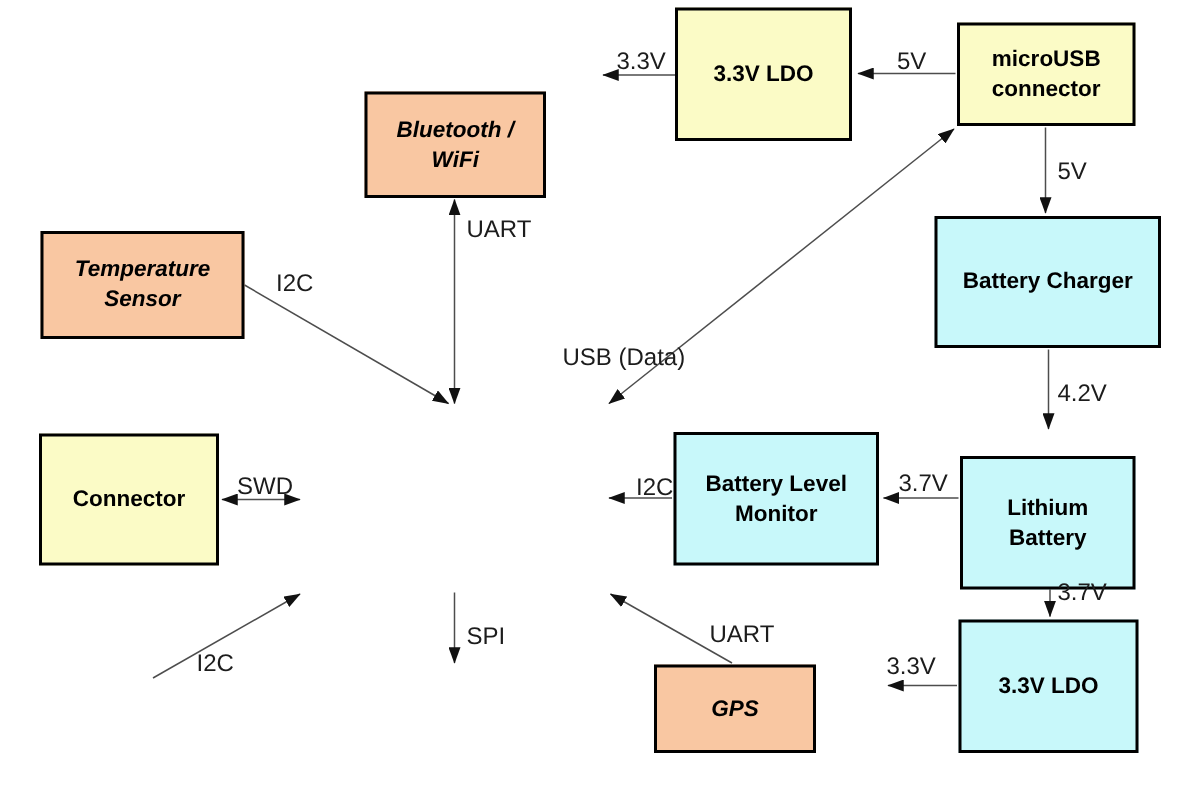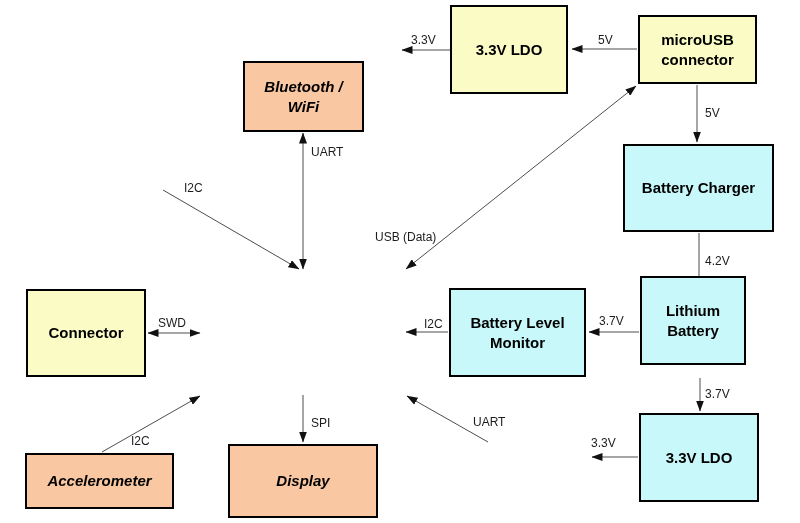--- a/index.html
+++ b/index.html
@@ -43,21 +43,21 @@
     font-size: 15px;
     line-height: 1.32;
     color: var(--node-text);
   }
   .node.peach  { background: var(--peripheral-fill); font-style: italic; }
   .node.yellow { background: var(--logic-fill); }
   .node.cyan   { background: var(--power-fill); }
   .edge-label {
     position: absolute;
     z-index: 2;
-    font-size: 12px;
+    font-size: 16px;
     line-height: 1;
     color: var(--label-text);
     white-space: nowrap;
   }
 </style>
 </head>
 <body>
 
 <div class="canvas">
 
@@ -77,20 +77,24 @@
     <line x1="639" y1="332" x2="589" y2="332" marker-end="url(#ah)"></line>
     <line x1="448" y1="332" x2="406" y2="332" marker-end="url(#ah)"></line>
     <line x1="148" y1="333" x2="200" y2="333" marker-start="url(#ah)" marker-end="url(#ah)"></line>
     <line x1="102" y1="452" x2="200" y2="396" marker-end="url(#ah)"></line>
     <line x1="303" y1="395" x2="303" y2="442" marker-end="url(#ah)"></line>
     <line x1="488" y1="442" x2="407" y2="396" marker-end="url(#ah)"></line>
     <line x1="700" y1="378" x2="700" y2="411" marker-end="url(#ah)"></line>
     <line x1="638" y1="457" x2="592" y2="457" marker-end="url(#ah)"></line>
   </svg>
 
+  <div class="node peach" style="left:27px;top:154px;width:136px;height:72px">
+    <span>Temperature</span>
+    <span>Sensor</span>
+  </div>
 
   <div class="node peach" style="left:243px;top:61px;width:121px;height:71px">
     <span>Bluetooth /</span>
     <span>WiFi</span>
   </div>
 
   <div class="node yellow" style="left:450px;top:5px;width:118px;height:89px">
     <span>3.3V LDO</span>
   </div>
 
@@ -106,33 +110,30 @@
   <div class="node yellow" style="left:26px;top:289px;width:120px;height:88px">
     <span>Connector</span>
   </div>
 
 
   <div class="node cyan" style="left:449px;top:288px;width:137px;height:89px">
     <span>Battery Level</span>
     <span>Monitor</span>
   </div>
 
-  <div class="node cyan" style="left:640px;top:276px;width:106px;height:89px">
+  <div class="node cyan" style="left:640px;top:304px;width:117px;height:89px">
     <span>Lithium</span>
     <span>Battery</span>
   </div>
 
-  <div class="node peach" style="left:25px;top:453px;width:149px;height:56px">
-    <span>Accelerometer</span>
+
+
+  <div class="node peach" style="left:436px;top:443px;width:108px;height:59px">
+    <span>GPS</span>
   </div>
-
-  <div class="node peach" style="left:228px;top:444px;width:150px;height:74px">
-    <span>Display</span>
-  </div>
-
 
   <div class="node cyan" style="left:639px;top:413px;width:120px;height:89px">
     <span>3.3V LDO</span>
   </div>
 
   <span class="edge-label" style="left:184px;top:182px">I2C</span>
   <span class="edge-label" style="left:311px;top:146px">UART</span>
   <span class="edge-label" style="left:375px;top:231px">USB (Data)</span>
   <span class="edge-label" style="left:411px;top:34px">3.3V</span>
   <span class="edge-label" style="left:598px;top:34px">5V</span>

